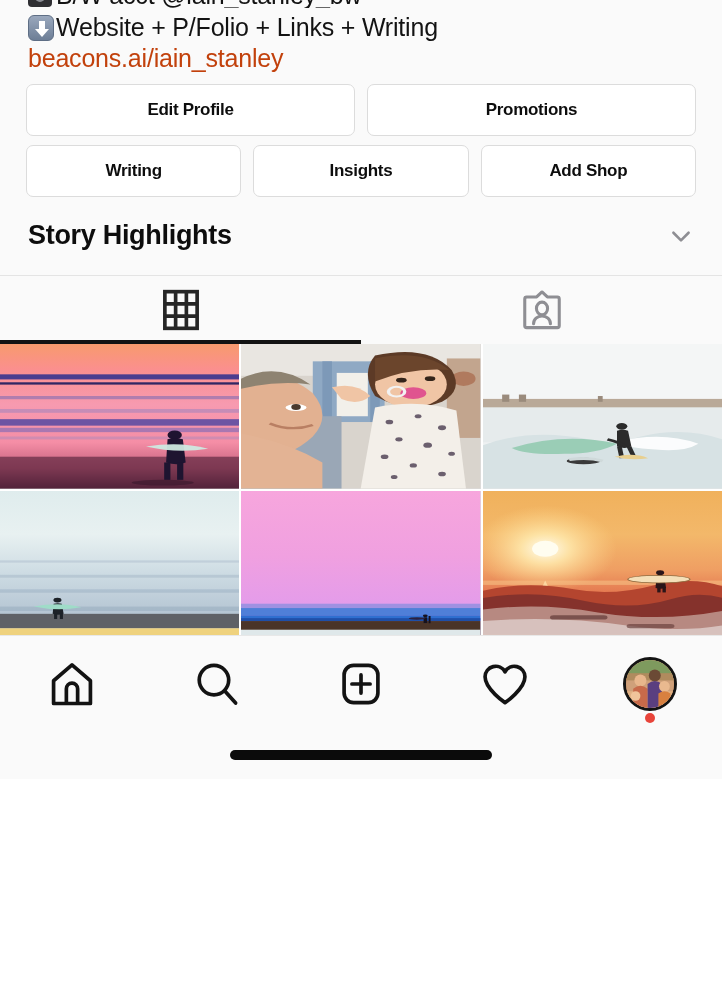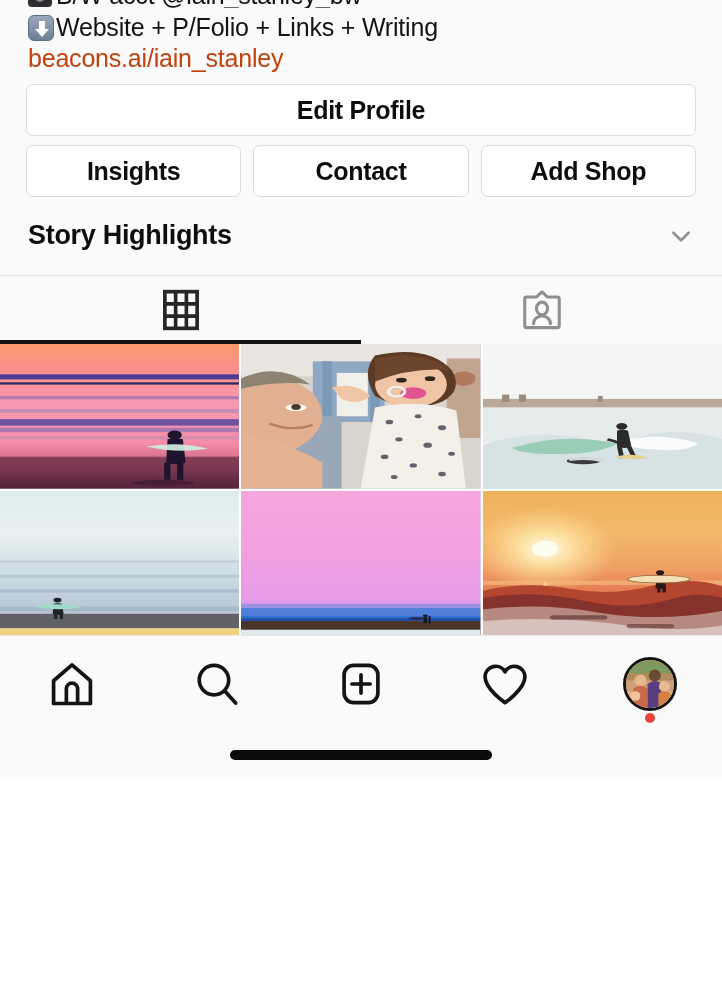--- a/index.html
+++ b/index.html
@@ -62,21 +62,21 @@
 
   
   .actions { padding: 10px 26px 0 26px; background: #fafafa; }
   .btn-row { display: flex; gap: 12px; margin-bottom: 9px; }
   .btn {
     flex: 1; height: 52px;
     background: #ffffff;
     border: 1px solid #dcdcdc;
     border-radius: 7px;
     display: flex; align-items: center; justify-content: center;
-    font-size: 25px; font-weight: bold; color: #0d0d0d;
+    font-size: 17px; font-weight: bold; color: #0d0d0d;
     letter-spacing: -0.3px;
   }
 
   
   .highlights {
     display: flex; align-items: center; justify-content: space-between;
     padding: 14px 28px 24px 28px; background: #fafafa;
     border-bottom: 1px solid #e4e4e4;
   }
   .highlights-title {
@@ -150,24 +150,25 @@
     </div>
     <div class="bio-line">
       <span class="emoji-dl"></span><span>Website + P/Folio + Links + Writing</span>
     </div>
     <div class="bio-link">beacons.ai/iain_stanley</div>
   </div>
 
   <div class="actions">
     <div class="btn-row">
       <div class="btn">Edit Profile</div>
+      <div class="btn">Promotions</div>
     </div>
     <div class="btn-row">
+      <div class="btn">Writing</div>
       <div class="btn">Insights</div>
-      <div class="btn">Contact</div>
       <div class="btn">Add Shop</div>
     </div>
   </div>
 
   <div class="highlights">
     <div class="highlights-title">Story Highlights</div>
     <svg class="chev" viewBox="0 0 24 24">
       <path d="M5 9l7 7 7-7" fill="none" stroke="#8e8e93" stroke-width="2.4" stroke-linecap="round" stroke-linejoin="round"></path>
     </svg>
   </div>

